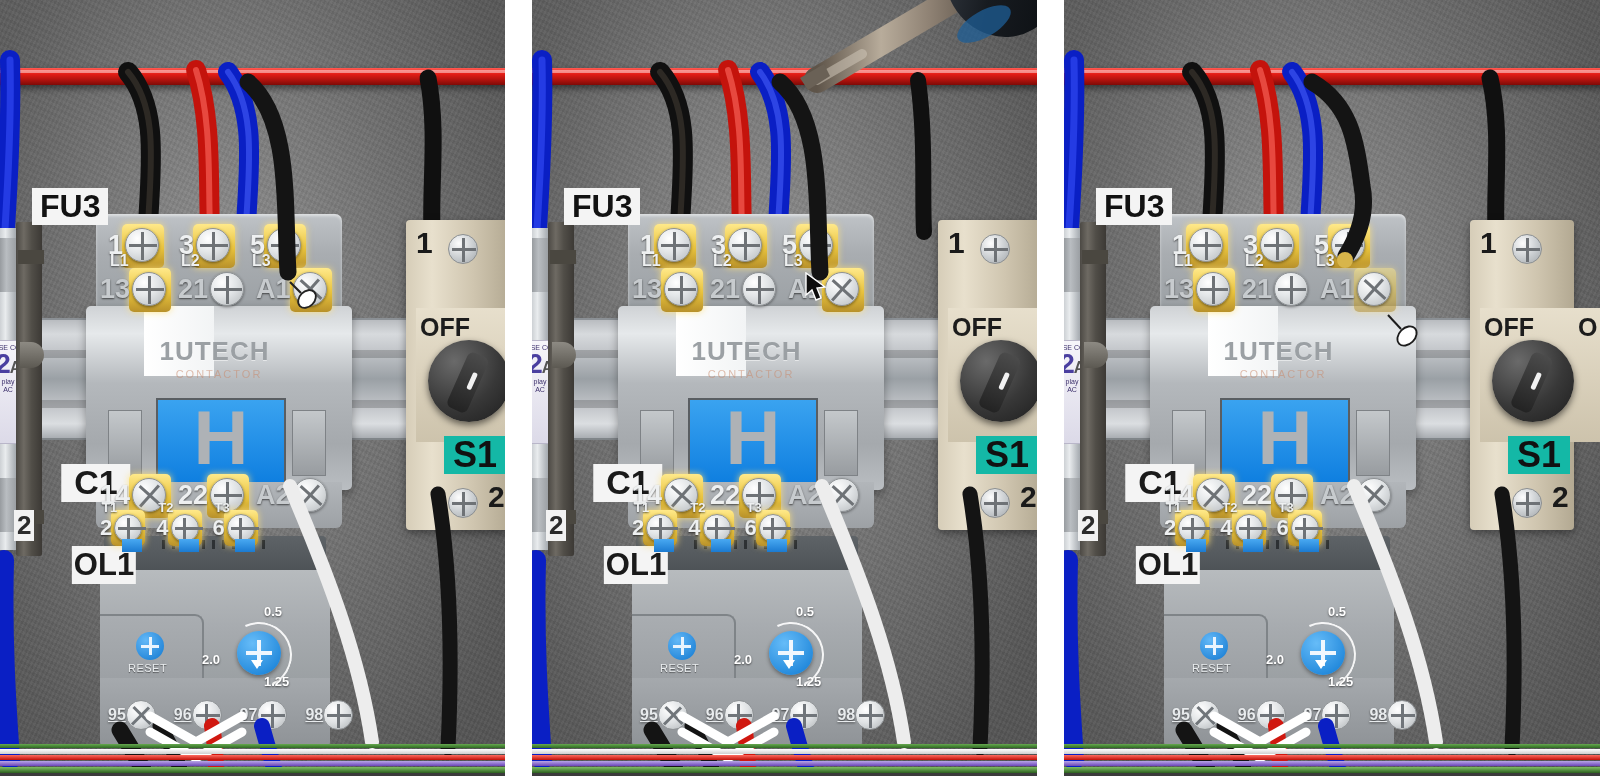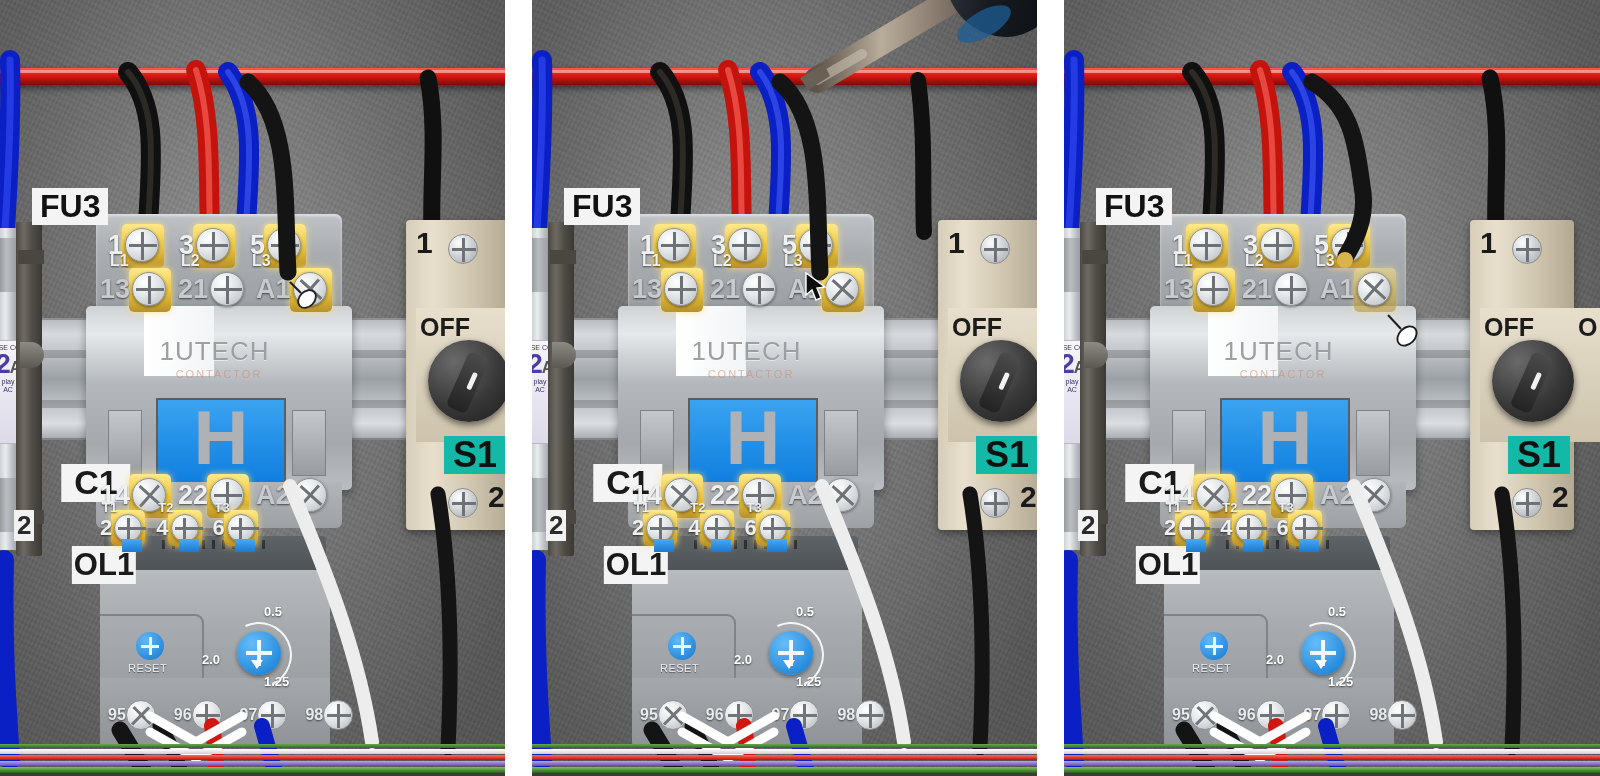--- a/index.html
+++ b/index.html
@@ -80,21 +80,21 @@
   .contactor{ position:absolute; z-index:10; }
   .ct-topblk{ position:absolute; left:0; top:0; width:246px; height:98px;
     background:linear-gradient(#bfc3c7 0%, #a9adb1 40%, #9ba0a4 100%);
     border-radius:7px 7px 0 0; box-shadow:inset 0 2px 3px rgba(255,255,255,.5); }
   .ct-body{ position:absolute; left:-10px; top:92px; width:266px; height:184px;
     background:linear-gradient(180deg,#cfd2d5 0%, #e6e9eb 15%, #b4b8bc 42%, #a5a9ad 75%, #babec2 100%);
     border-radius:5px; box-shadow:0 4px 10px rgba(0,0,0,.35); }
   .ct-white{ position:absolute; left:58px; top:0px; width:70px; height:70px;
     background:linear-gradient(90deg,#ffffff,#f2f4f5); }
   .ct-brand{ position:absolute; left:0; right:9px; top:30px; text-align:center;
-    font-size:26px; letter-spacing:1px; color:#9ba0a4; font-weight:400;
+    font-size:26px; letter-spacing:1px; color:#9ba0a4; font-weight:700;
     text-shadow:0 1px 0 rgba(255,255,255,.5); }
   .ct-brand2{ position:absolute; left:0; right:0; top:62px; text-align:center;
     font-size:11px; letter-spacing:2px; color:#c88b6e; opacity:.55; }
   .ct-blue{ position:absolute; left:70px; top:92px; width:130px; height:86px;
     background:linear-gradient(#3aa3f0,#0f7fe0); border:2px solid #5a5e62; }
   .ct-blue::after{ content:"H"; position:absolute; left:0; right:0; top:2px;
     text-align:center; font-size:76px; font-weight:bold; color:#aeb2b6; line-height:.95;
     font-family:"Liberation Sans",sans-serif; }
   .ct-side{ position:absolute; top:104px; width:34px; height:66px;
     background:linear-gradient(#c4c8cb,#989ca0); border:1px solid #7e8286; }
@@ -166,21 +166,21 @@
     border-right:6px solid transparent; border-top:9px solid #ffffff; }
 
   .aux-screw{ position:relative; width:30px; height:30px; border-radius:50%;
     background:radial-gradient(circle at 35% 30%, #ffffff 0%, #dfe2e4 50%, #b0b4b7 100%);
     border:1px solid #8e9295; }
   .aux-screw::before,.aux-screw::after{ content:""; position:absolute; background:#70757a; }
   .aux-screw::before{ left:50%; top:3px; width:3px; height:24px; margin-left:-1.5px; }
   .aux-screw::after{ top:50%; left:3px; height:3px; width:24px; margin-top:-1.5px; }
   .aux-screw.x::before{ transform:rotate(45deg); } .aux-screw.x::after{ transform:rotate(45deg); }
   .aux-lbl{ position:absolute; font-size:16px; color:#e8ebed; font-weight:600;
-    text-shadow:0 1px 2px rgba(0,0,0,.6); }
+    text-shadow:0 1px 2px rgba(0,0,0,.6);text-decoration:underline; }
 
   
   .sw{ position:absolute; z-index:12; }
   .sw-body{ position:absolute; left:0; top:0; width:104px; height:310px;
     background:linear-gradient(90deg,#d6cdb8 0%, #e8e0cd 25%, #cfc5af 65%, #b3a992 100%);
     border-radius:4px; box-shadow:0 3px 9px rgba(0,0,0,.4); }
   .sw-face{ position:absolute; left:10px; top:88px; width:120px; height:134px;
     background:linear-gradient(#e7dfcc,#cdc3ac); }
   .sw-off{ position:absolute; left:14px; top:93px; font-size:25px; font-weight:bold; color:#1c1c1c; }
   .sw-on{ position:absolute; left:108px; top:93px; font-size:25px; font-weight:bold; color:#1c1c1c; }

